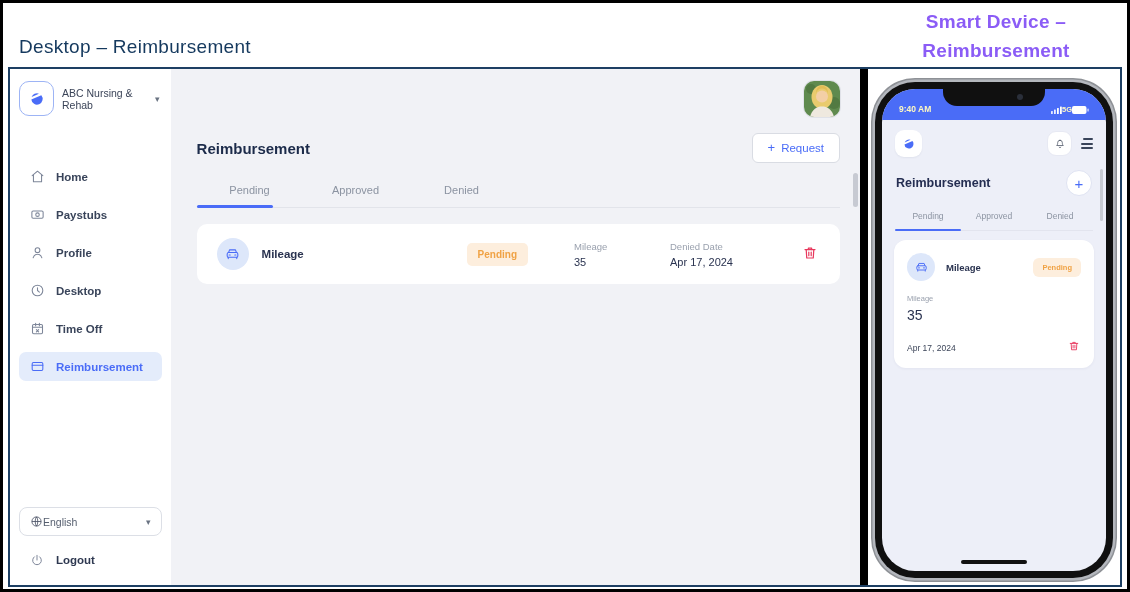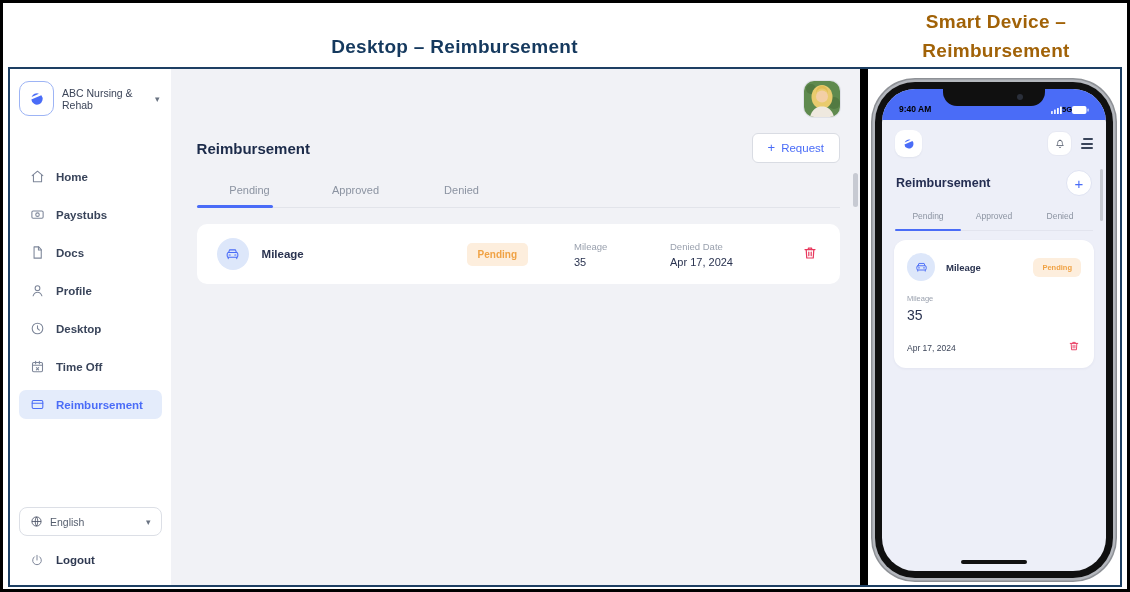--- a/index.html
+++ b/index.html
@@ -1,24 +1,24 @@
 <!DOCTYPE html>
 <html><head>
 <meta charset="utf-8">
 <style>
   * { box-sizing: border-box; margin: 0; padding: 0; }
   body { margin: 0; background: #fff; font-family: "Liberation Sans", sans-serif; }
 
   .frame { width: 1130px; height: 592px; border: 3px solid #000; background: #fff; position: relative; overflow: hidden; }
 
   
-  .title-desktop { position: absolute; left: 24px; width: 855px; top: 33px; text-align: center;
-    font-size: 19px; font-weight: bold; color: #15395e; letter-spacing: .3px; }
+  .title-desktop { position: absolute; left: 16px; width: 855px; top: 33px; 
+    font-size: 19px; font-weight: normal; color: #15395e; letter-spacing: .3px; }
   .title-mobile { position: absolute; right: 10px; width: 242px; top: 4px; text-align: center;
-    font-size: 19px; font-weight: bold; color: #a16207; line-height: 1.55; letter-spacing: .3px; }
+    font-size: 19px; font-weight: bold; color: #8b5cf6; line-height: 1.55; letter-spacing: .3px; }
 
   
   .stage { position: absolute; left: 5px; right: 5px; top: 64px; bottom: 2px;
     border: 2px solid #1d3f63; display: flex; background: #fff; }
   .desktop-panel { width: 858px; display: flex; background: #fff; border-right: 8px solid #000000; position: relative; }
   .phone-area { flex: 1; background: #fff; position: relative; }
 
   
   .sidebar { width: 166px; background: #fff; display: flex; flex-direction: column; padding: 12px 9px 14px; }
   .org-row { display: flex; align-items: center; gap: 8px; cursor: pointer; }
@@ -29,21 +29,21 @@
 
   .nav { margin-top: 46px; display: flex; flex-direction: column; gap: 9px; }
   .nav-item { display: flex; align-items: center; gap: 11px; padding: 7px 11px; border-radius: 7px;
     color: #39445a; font-size: 11.5px; font-weight: bold; cursor: pointer; }
   .nav-item svg { width: 15px; height: 15px; stroke: #7d8699; fill: none; stroke-width: 1.7; stroke-linecap: round; stroke-linejoin: round; flex: 0 0 auto; }
   .nav-item.active { background: #e4ecfb; color: #4a6cf7; }
   .nav-item.active svg { stroke: #4a6cf7; }
 
   .sidebar-bottom { margin-top: auto; display: flex; flex-direction: column; gap: 13px; }
   .lang-box { border: 1px solid #dcdfe6; border-radius: 8px; padding: 7px 10px; display: flex; align-items: center;
-    gap: 7px; color: #555e6e; font-size: 10.5px; cursor: pointer; background: #fff; }
+    color: #555e6e; font-size: 10.5px; cursor: pointer; background: #fff; }
   .lang-box svg { width: 13px; height: 13px; stroke: #3b4458; fill: none; stroke-width: 1.4; }
   .lang-caret { margin-left: auto; color: #6a7382; font-size: 9px; }
   .logout-row { display: flex; align-items: center; gap: 12px; padding: 4px 11px; color: #2e3850;
     font-weight: bold; font-size: 11.5px; cursor: pointer; }
   .logout-row svg { width: 14px; height: 14px; stroke: #7d8699; fill: none; stroke-width: 1.7; stroke-linecap: round; }
 
   
   .main { flex: 1; background: #f1f2f6; position: relative; padding: 12px 20px 0 26px; }
   .avatar-row { display: flex; justify-content: flex-end; }
   .avatar { width: 36px; height: 36px; border-radius: 10px; overflow: hidden; cursor: pointer; box-shadow: 0 0 0 1px #e0e2e8; }
@@ -77,21 +77,21 @@
   
   .phone { position: absolute; left: 50%; transform: translateX(-50%); top: 13px; width: 238px; height: 496px;
     background: #101010; border-radius: 40px; padding: 7px; box-shadow: 0 0 0 2.5px #b4b7bd, 0 0 0 4px #8e9196; }
   .screen { width: 100%; height: 100%; border-radius: 33px; overflow: hidden; background: #edeff8; position: relative;
     display: flex; flex-direction: column; }
   .notch { position: absolute; top: 0; left: 50%; transform: translateX(-50%); width: 102px; height: 17px;
     background: #101010; border-radius: 0 0 14px 14px; z-index: 5; }
   .notch::after { content: ""; position: absolute; right: 22px; top: 5px; width: 6px; height: 6px; border-radius: 50%; background: #2a2f3a; }
 
   .statusbar { background: #4a6cf7; height: 31px; display: flex; align-items: flex-end; justify-content: space-between;
-    padding: 0 17px 6px; color: #000000; }
+    padding: 0 17px 6px; color: #fef9c3; }
   .sb-time { font-size: 8.5px; font-weight: bold; }
   .sb-right { display: flex; align-items: center; }
   .sb-net { font-size: 7.5px; font-weight: bold; }
   .sb-right svg { display: block; }
 
   .appbar { display: flex; align-items: center; justify-content: space-between; padding: 10px 13px 0; }
   .app-logo { width: 27px; height: 27px; background: #fff; border-radius: 9px; display: flex; align-items: center;
     justify-content: center; box-shadow: 0 1px 2px rgba(20,30,70,.06); cursor: pointer; }
   .appbar-right { display: flex; align-items: center; gap: 9px; }
   .bell-btn { width: 25px; height: 25px; background: #fff; border: 1px solid #e7e9f3; border-radius: 9px;
@@ -159,27 +159,20 @@
                 <path d="M5.5 9.5V20.5h13V9.5"></path>
               </svg>
             <span>Home</span>
           </div>
           <div class="nav-item">
             <svg viewBox="0 0 24 24">
                 <rect x="3" y="6.5" width="18" height="11.5" rx="2"></rect>
                 <circle cx="12" cy="12.2" r="2.8"></circle>
               </svg>
             <span>Paystubs</span>
-          </div>
-          <div class="nav-item">
-            <svg viewBox="0 0 24 24">
-                <path d="M6.5 3h7.5l4 4.5V21h-11.5z"></path>
-                <path d="M13.5 3v5h4.5"></path>
-              </svg>
-            <span>Docs</span>
           </div>
           <div class="nav-item">
             <svg viewBox="0 0 24 24">
                 <circle cx="12" cy="8.3" r="3.8"></circle>
                 <path d="M5 20.5c1.5-4.2 4.3-5.8 7-5.8s5.5 1.6 7 5.8"></path>
               </svg>
             <span>Profile</span>
           </div>
           <div class="nav-item">
             <svg viewBox="0 0 24 24">

